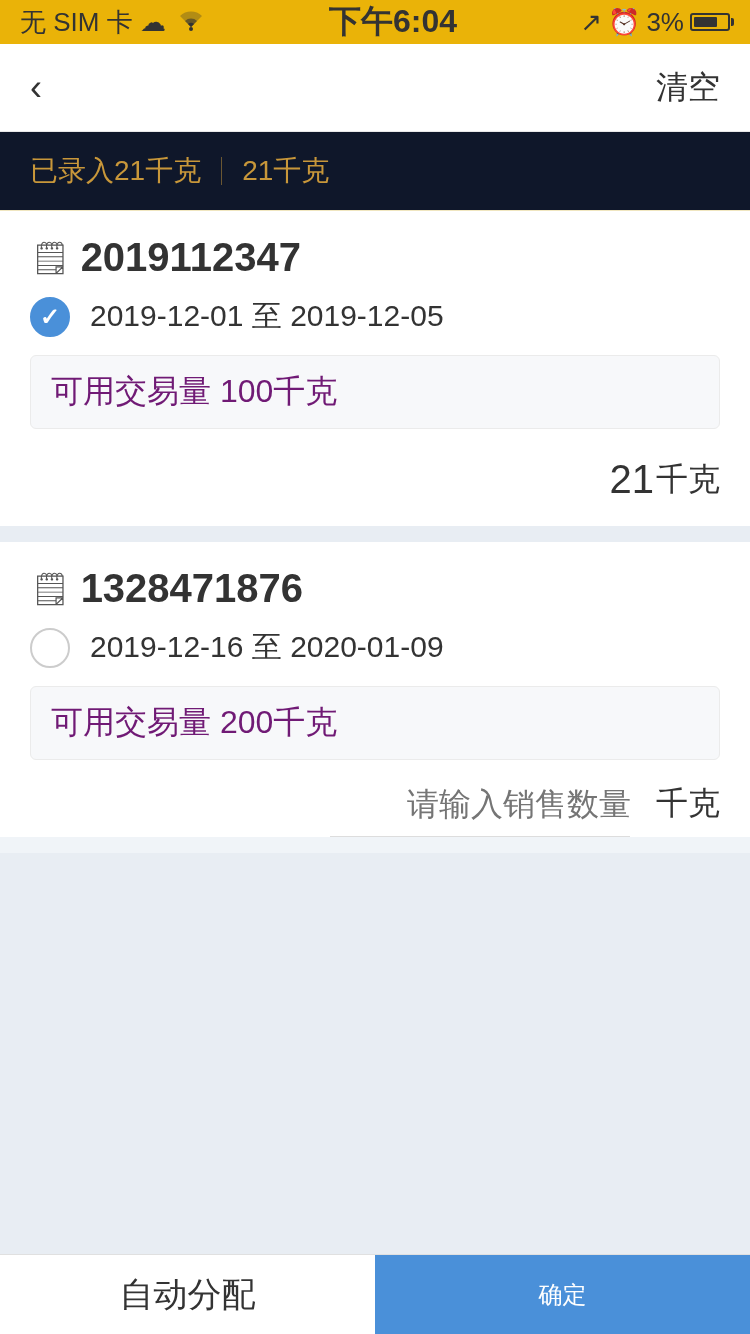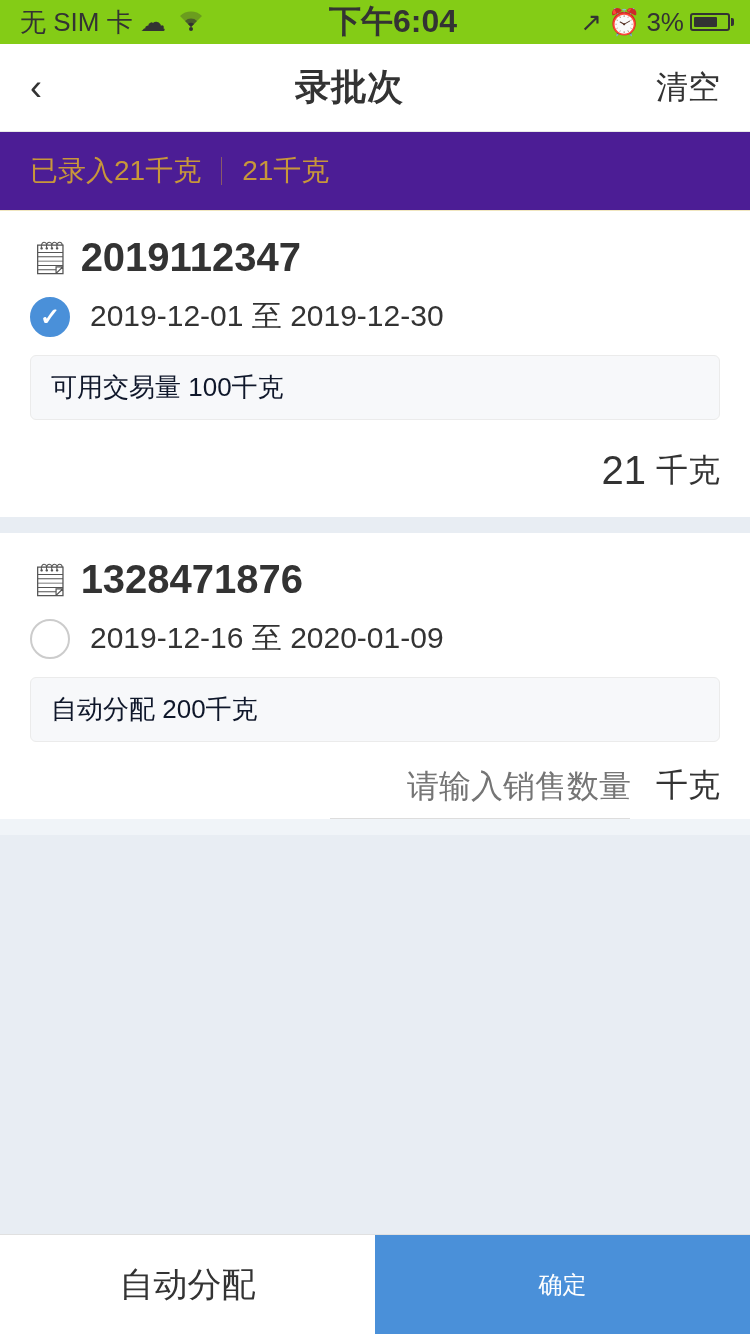--- a/index.html
+++ b/index.html
@@ -9,21 +9,21 @@
       min-height: 1334px;
       font-family: -apple-system, "PingFang SC", "Helvetica Neue", sans-serif;
       background: #f0f4f8;
       font-size: 28px;
       color: #333;
     }
 
     
     .status-bar {
       height: 44px;
-      background: #84cc16;
+      background: #eab308;
       display: flex;
       align-items: center;
       justify-content: space-between;
       padding: 12px 20px;
       font-size: 26px;
       font-weight: 500;
     }
     .status-left { display: flex; align-items: center; gap: 10px; }
     .status-center { font-size: 32px; font-weight: 600; }
     .status-right { display: flex; align-items: center; gap: 6px; font-size: 26px; }
@@ -80,21 +80,21 @@
       color: #333;
     }
     .nav-action {
       font-size: 32px;
       color: #333;
       cursor: pointer;
     }
 
     
     .summary-bar {
-      background: #4c1d95;
+      background: #0f172a;
       padding: 20px 30px;
       display: flex;
       align-items: center;
       gap: 20px;
       border-bottom: 1px solid #f0e6c0;
     }
     .summary-item {
       color: #c8973a;
       font-size: 28px;
     }
@@ -154,30 +154,30 @@
     }
     .batch-date {
       font-size: 30px;
       color: #333;
     }
     .available-box {
       margin: 8px 30px 12px 30px;
       background: #f7f8fa;
       border-radius: 6px;
       padding: 14px 20px;
-      font-size: 26px;
-      color: #0f172a;
+      font-size: 32px;
+      color: #701a75;
       border: 1px solid #ebebeb;
     }
     .quantity-row {
       display: flex;
       align-items: center;
       justify-content: flex-end;
       padding: 16px 30px 0 26px;
-      gap: 10px;
+      gap: 2px;
     }
     .quantity-value {
       font-size: 40px;
       font-weight: 400;
       color: #333;
     }
     .quantity-unit {
       font-size: 32px;
       color: #333;
     }
@@ -215,21 +215,21 @@
       background: #e8edf3;
       min-height: 450px;
     }
 
     
     .bottom-buttons {
       position: fixed;
       bottom: 0;
       left: 0;
       width: 750px;
-      height: 100px;
+      height: 80px;
       display: flex;
       background: #d946ef;
       border-top: 1px solid #e0e0e0;
     }
     .btn-auto {
       flex: 1;
       display: flex;
       align-items: center;
       justify-content: center;
       font-size: 34px;
@@ -276,59 +276,58 @@
     <span class="battery-icon">
       <span class="battery-body">
           <span class="battery-fill"></span>
         </span>
     </span>
   </div>
 </div>
 
 <div class="nav-bar">
   <span class="nav-back">‹</span>
-  <span class="nav-title">录批次</span>
   <span class="nav-action">清空</span>
 </div>
 
 <div class="summary-bar">
   <span class="summary-item">已录入21千克</span>
   <span class="summary-divider"></span>
   <span class="summary-item">21千克</span>
 </div>
 
 <div class="batch-card">
   <div class="batch-header">
     <span class="batch-icon">🗒</span>
     <span class="batch-id">2019112347</span>
   </div>
   <div class="batch-row">
     <div class="radio-circle selected"></div>
-    <span class="batch-date">2019-12-01 至 2019-12-30</span>
+    <span class="batch-date">2019-12-01 至 2019-12-05</span>
   </div>
   <div class="available-box">可用交易量 100千克</div>
   <div class="quantity-row">
     <span class="quantity-value">21</span>
     <span class="quantity-unit">千克</span>
   </div>
   <div style="height:24px;"></div>
 </div>
 
 <div class="section-divider"></div>
 
 <div class="batch-card">
   <div class="batch-header">
     <span class="batch-icon">🗒</span>
     <span class="batch-id">1328471876</span>
   </div>
   <div class="batch-row">
     <div class="radio-circle"></div>
     <span class="batch-date">2019-12-16 至 2020-01-09</span>
   </div>
-  <div class="available-box">自动分配 200千克</div>
+  <div class="available-box">可用交易量 200千克</div>
   <div class="quantity-input-row">
     <input class="quantity-input" type="number" placeholder="请输入销售数量" style="">
     <span class="quantity-unit">千克</span>
   </div>
   <div class="divider-line"></div>
 </div>
 
 <div class="bottom-area"></div>
 
 <div class="bottom-buttons">

